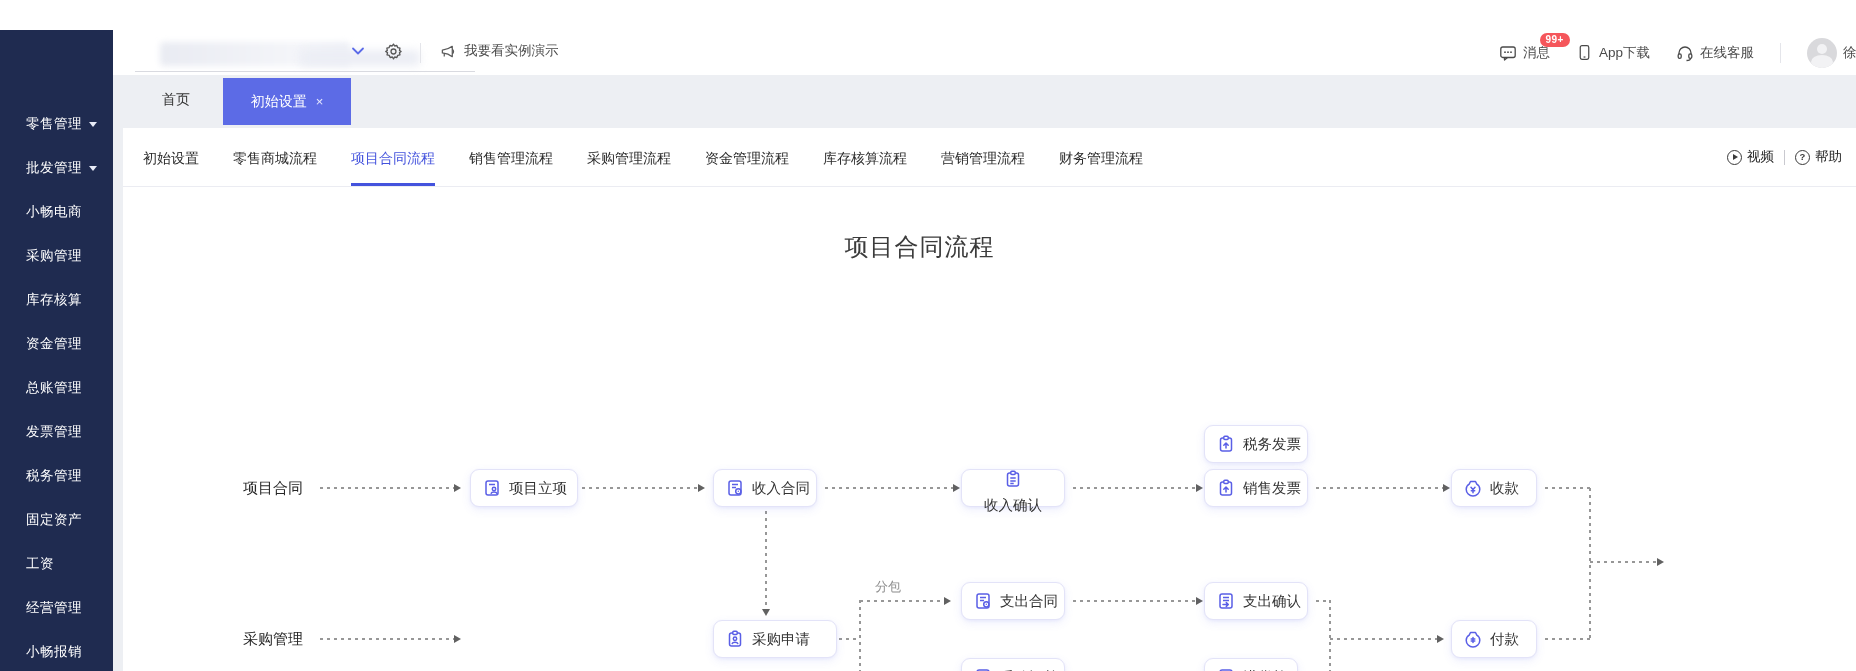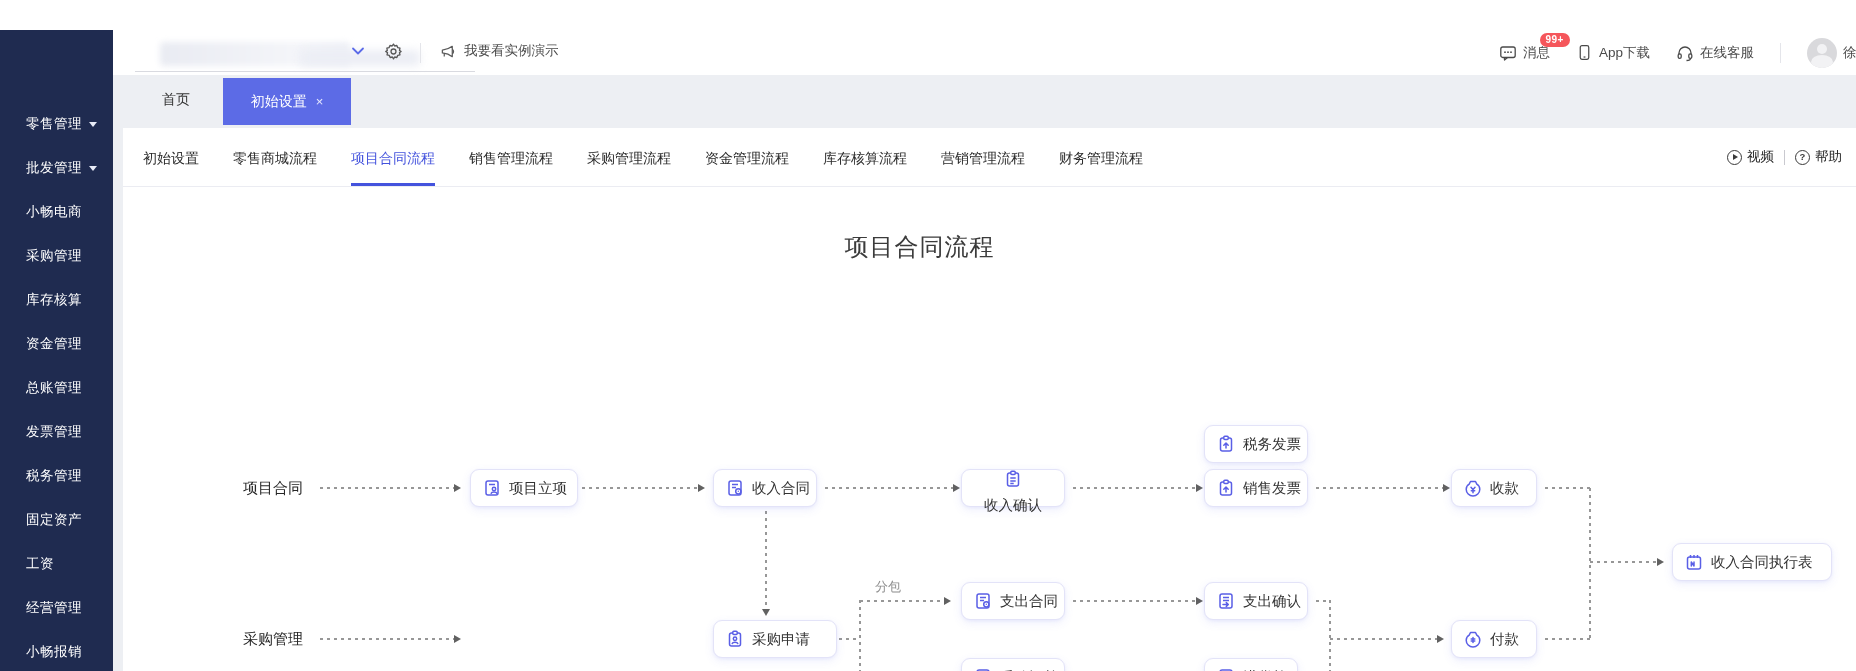--- a/index.html
+++ b/index.html
@@ -258,28 +258,20 @@
           </svg>
         <span>销售发票</span>
       </div>
       <div class="node" style="left:1328px;top:283px;width:86px;">
         <svg width="18" height="18" viewBox="0 0 18 18" fill="none" stroke="#5a5fe6" stroke-width="1.5">
             <path d="M6.5 2.5h5l1.3 2.6c1.9 1.1 3 3 3 5.1a6.8 6.8 0 01-13.6 0c0-2.1 1.1-4 3-5.1z" stroke-linejoin="round"></path>
             <path d="M7 8.3l2 2.4 2-2.4M9 10.7v3M7.3 11.8h3.4" stroke-linecap="round"></path>
           </svg>
         <span>收款</span>
       </div>
-      <div class="node" style="left:1549px;top:357px;width:160px;">
-        <svg width="18" height="18" viewBox="0 0 18 18" fill="none" stroke="#5a5fe6" stroke-width="1.5">
-            <rect x="2.5" y="4" width="13" height="12" rx="2"></rect>
-            <path d="M5.5 2v3M9 2v3M12.5 2v3"></path>
-            <path d="M6.3 13V9l2.7 4V9" stroke-linejoin="round" stroke-linecap="round"></path>
-          </svg>
-        <span>收入合同执行表</span>
-      </div>
       <div class="node" style="left:838px;top:396px;width:104px;">
         <svg width="18" height="18" viewBox="0 0 18 18" fill="none" stroke="#5a5fe6" stroke-width="1.5">
             <rect x="3" y="2" width="12" height="14" rx="2"></rect>
             <path d="M6 5.5h6M6 8.5h4"></path>
             <circle cx="12.3" cy="12.3" r="2.6"></circle>
             <circle cx="12.3" cy="12.3" r=".7" fill="#5a5fe6" stroke="none"></circle>
           </svg>
         <span>支出合同</span>
       </div>
       <div class="node" style="left:1081px;top:396px;width:104px;">

